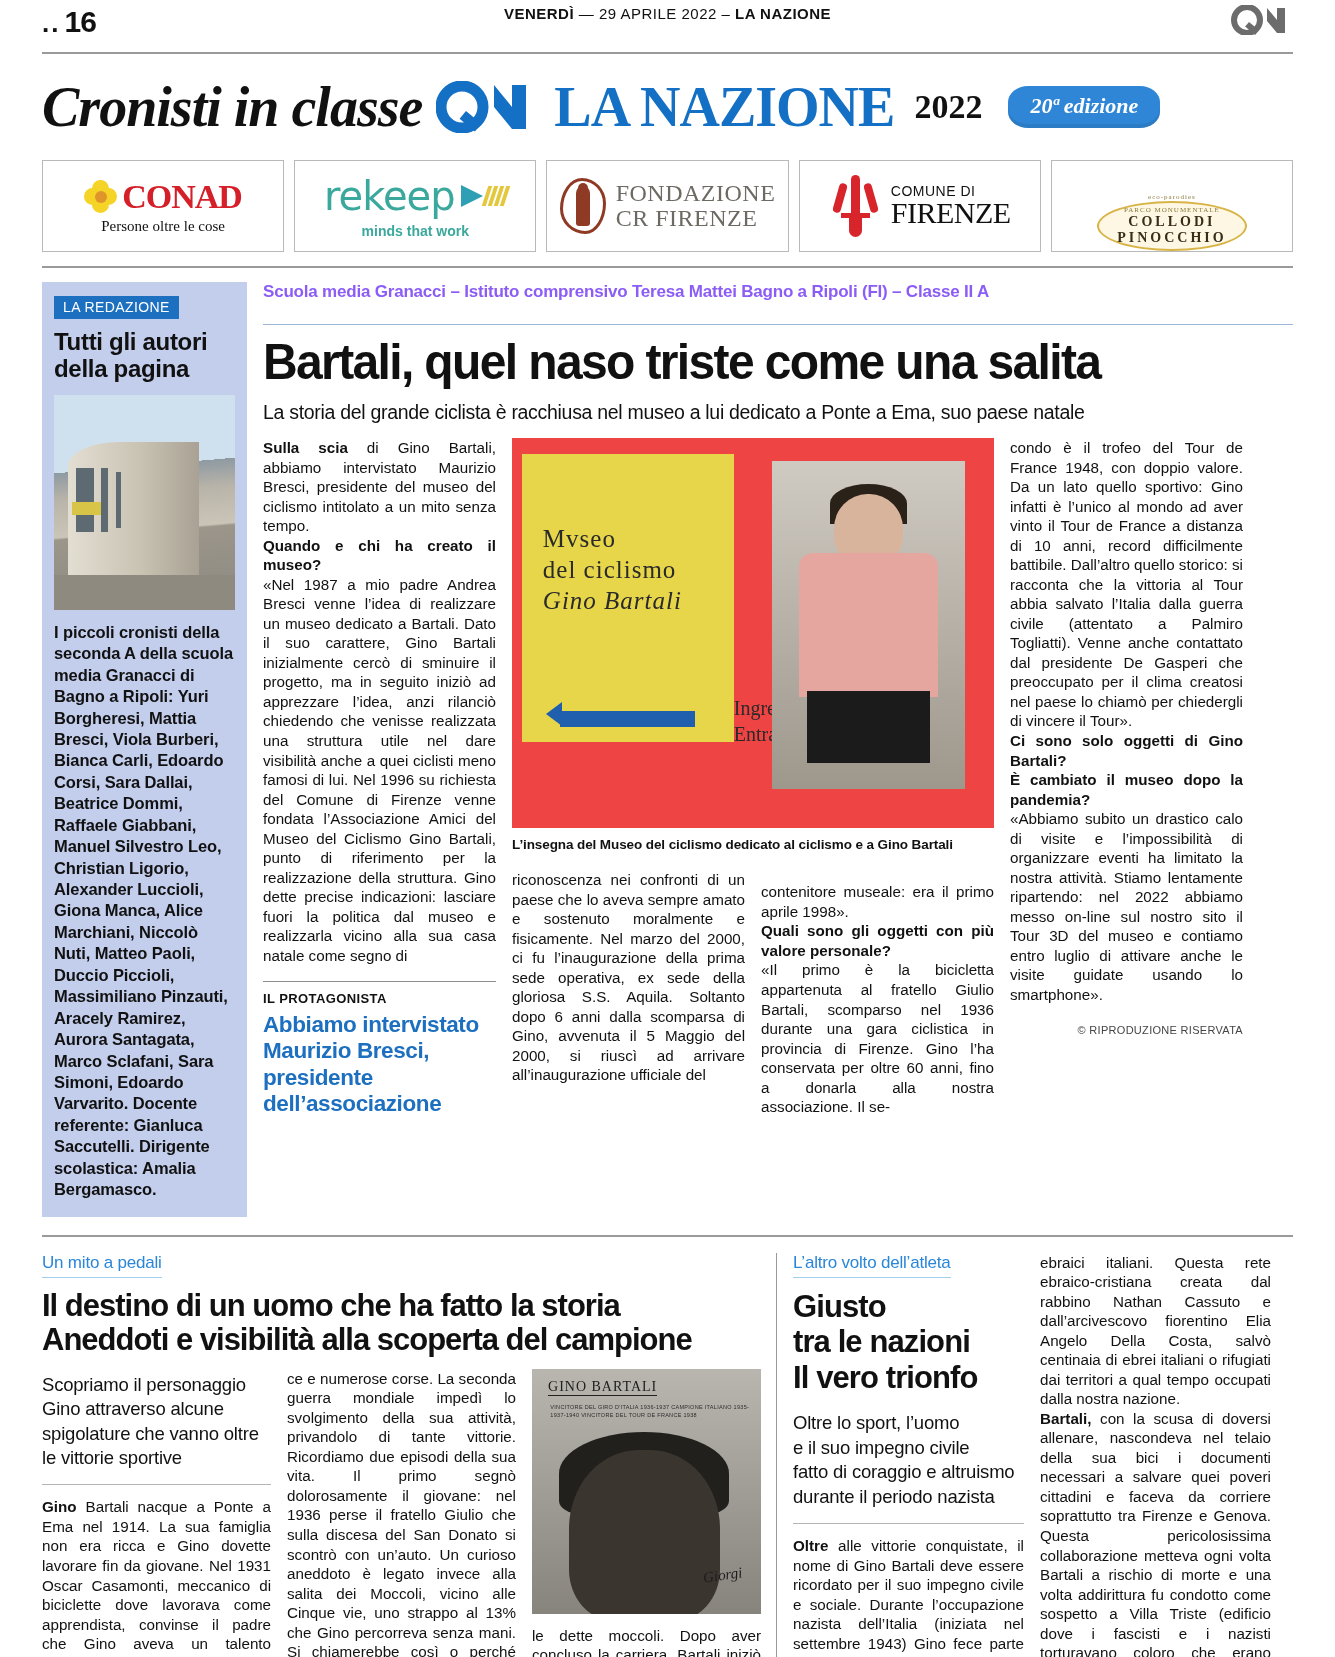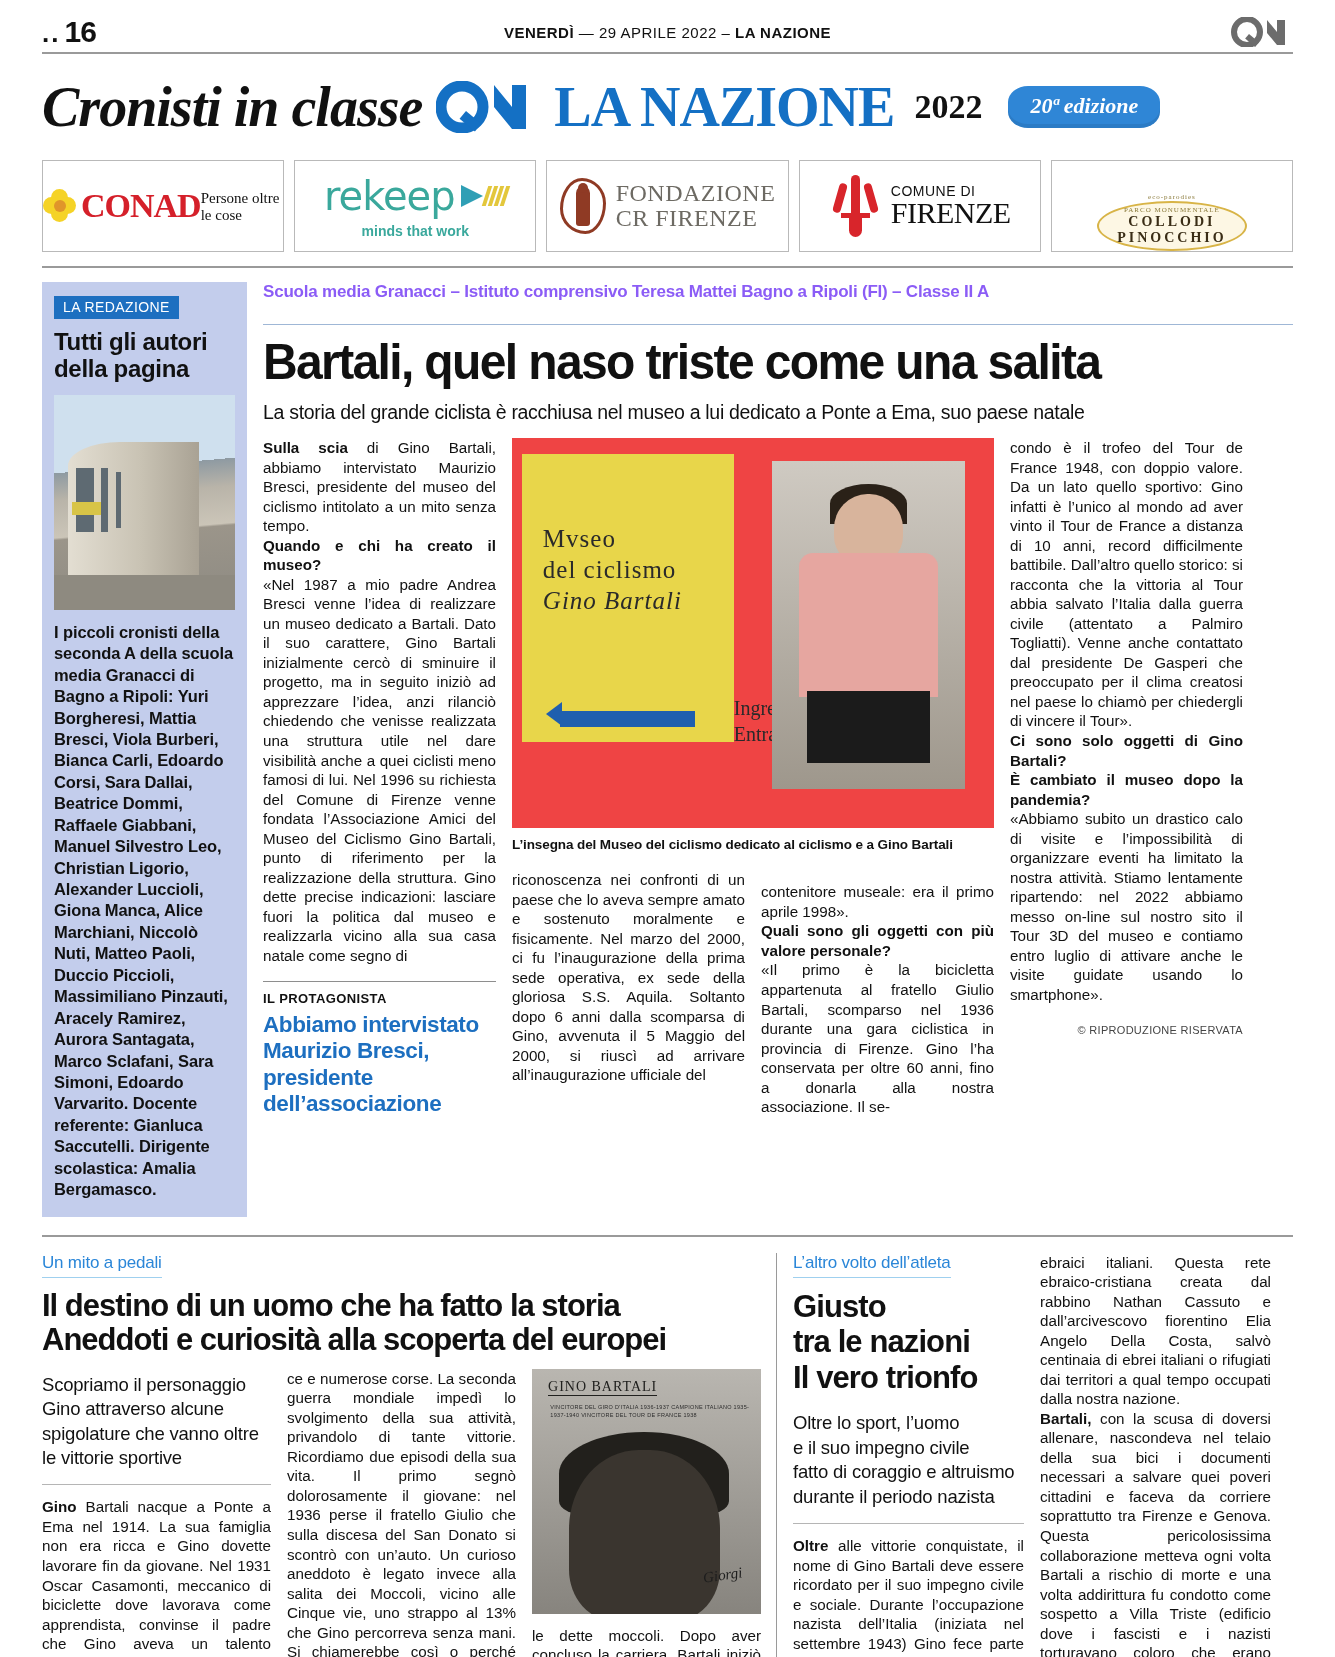--- a/index.html
+++ b/index.html
@@ -7,21 +7,21 @@
   body {
     width:1335px; height:1657px;
     background:#ffffff;
     font-family:"Liberation Sans", sans-serif;
     color:#111;
     overflow:hidden;
   }
   .page { position:relative; width:1335px; height:1657px; padding:0 42px; }
 
   
-  .topbar { display:flex; align-items:center; height:48px; padding-top:16px; }
+  .topbar { display:flex; height:48px; padding-top:5px; }
   .folio { font-weight:bold; font-size:30px; letter-spacing:-1px; width:220px; }
   .folio .dots { font-size:26px; letter-spacing:2px; margin-right:4px; }
   .dateline { flex:1; text-align:center; font-size:15px; letter-spacing:.5px;
               font-family:"Liberation Sans Narrow","Liberation Sans",sans-serif; }
   .dateline b { font-weight:bold; }
   .dateline .sep { font-weight:normal; }
   .qn-corner { width:220px; text-align:right; }
   .qn-corner svg { vertical-align:middle; }
 
   .rule-top { border-top:2px solid #9a9a9a; margin-top:4px; }
@@ -48,21 +48,21 @@
     font-family:"Liberation Serif", serif;
     box-shadow:inset 0 -4px 0 rgba(0,0,0,.08);
   }
 
   
   .sponsors { display:flex; gap:10px; margin-top:10px; }
   .sp {
     flex:1; height:92px; border:1px solid #b9b9b9; background:#fff;
     display:flex; align-items:center; justify-content:center; overflow:hidden;
   }
-  .conad-wrap { display:flex; flex-direction:row; align-items:center; }
+  .conad-wrap { display:flex; flex-direction:column; align-items:center; }
   .conad-top { display:flex; align-items:center; gap:4px; }
   .conad-text { color:#d5202a; font-family:"Liberation Serif",serif; font-weight:bold;
                 font-size:34px; letter-spacing:-1px; }
   .conad-sub { font-family:"Liberation Serif",serif; font-size:15px; color:#111; margin-top:2px;}
   .flower { width:34px; height:34px; position:relative; }
   .flower i { position:absolute; width:17px; height:17px; background:#f5d327; border-radius:50%; }
   .flower i:nth-child(1){left:8px;top:0}
   .flower i:nth-child(2){left:0;top:8px}
   .flower i:nth-child(3){left:16px;top:8px}
   .flower i:nth-child(4){left:8px;top:16px}
@@ -384,21 +384,21 @@
   </div>
 
   <div class="botrule"></div>
 
   <div class="bottom">
 
     <div class="bl">
       <div class="kick2">Un mito a pedali</div>
       <h2 class="head2">
         <span>Il destino di un uomo che ha fatto la storia</span><br>
-        <span>Aneddoti e curiosità alla scoperta del europei</span>
+        <span>Aneddoti e visibilità alla scoperta del campione</span>
       </h2>
 
       <div class="cols3">
         <div class="c3">
           <div class="standfirst" style="margin-top:4px;">Scopriamo il personaggio Gino attraverso alcune spigolature che vanno oltre le vittorie sportive</div>
           <div class="thinrule"></div>
           <div class="smalltext"><b>Gino</b><span> Bartali nacque a Ponte a Ema nel 1914. La sua famiglia non era ricca e Gino dovette lavorare fin da giovane. Nel 1931 Oscar Casamonti, meccanico di biciclette dove lavorava come apprendista, convinse il padre che Gino aveva un talento incredibile con la bici. Fu così che iniziò un percorso straordinario fino a diventare il più grande ciclista italiano del tempo. Vinse tre giri d’Italia, due Tour de Fran-</span></div>
         </div>
         <div class="c3">
           <div class="smalltext">ce e numerose corse. La seconda guerra mondiale impedì lo svolgimento della sua attività, privandolo di tante vittorie. Ricordiamo due episodi della sua vita. Il primo segnò dolorosamente il giovane: nel 1936 perse il fratello Giulio che sulla discesa del San Donato si scontrò con un’auto. Un curioso aneddoto è legato invece alla salita dei Moccoli, vicino alle Cinque vie, uno strappo al 13% che Gino percorreva senza mani. Si chiamerebbe così o perché l’elevata pendenza faceva imprecare i barrocciai, o per tradizione religiosa: nel periodo della candelora la strada veniva illuminata fino alla chiesa da piccole cande-</div>

